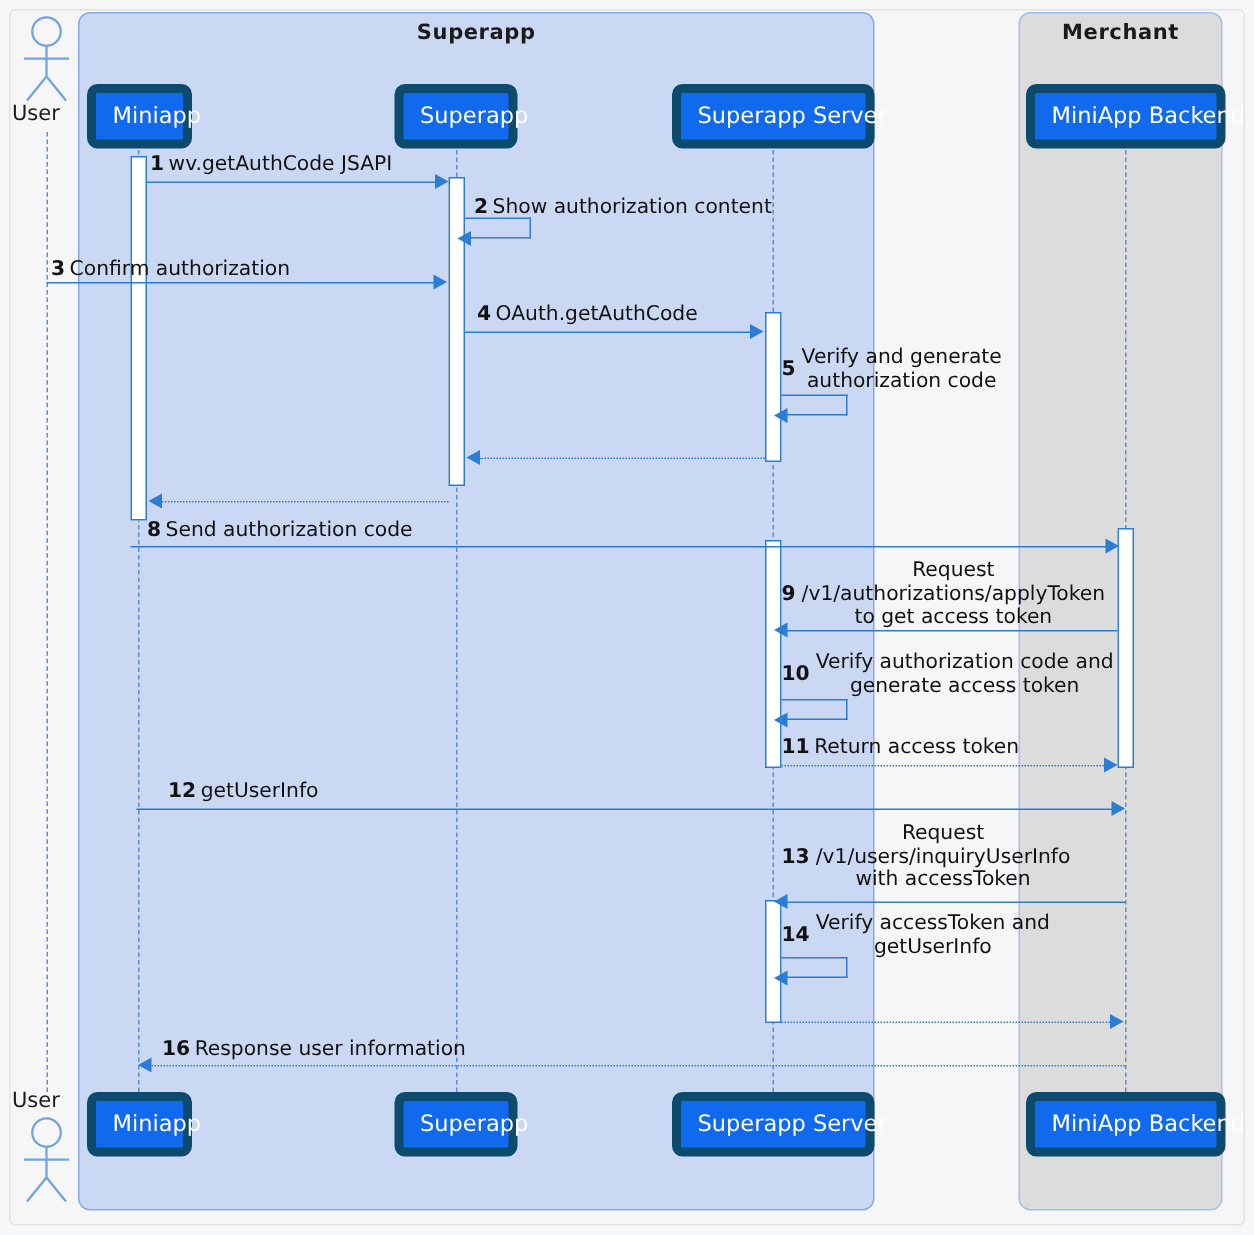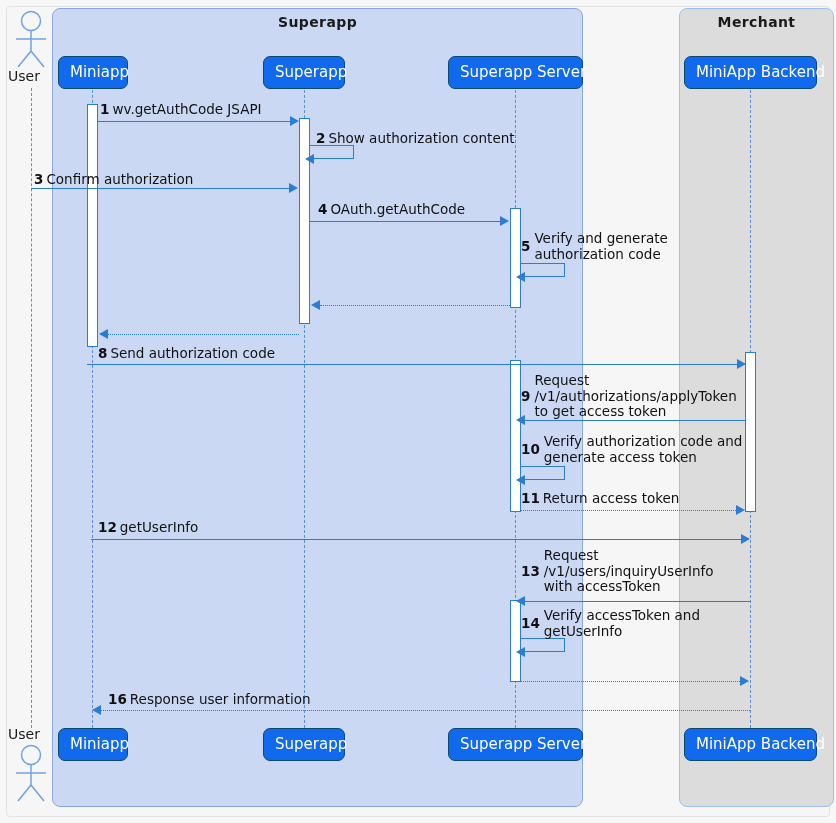--- a/index.html
+++ b/index.html
@@ -34,21 +34,21 @@
     border: 1px solid #8aa8e0;
     border-radius: 8px;
   }
   .group-superapp {
     left: 52px; top: 8px;
     width: 531px; height: 799px;
     background: #cbd8f3;
   }
   .group-merchant {
     left: 679px; top: 8px;
-    width: 155px; height: 799px;
+    width: 136px; height: 799px;
     background: #dcdcdc;
     border-color: #9ec0ee;
   }
   .group-title {
     position: absolute;
     top: 5px;
     left: 0; right: 0;
     text-align: center;
     font-size: 14px;
     font-weight: bold;
@@ -73,21 +73,21 @@
   .lifeline {
     position: absolute;
     width: 0;
     border-left: 1px dashed #5a8fd8;
   }
 
   
   .participant {
     position: absolute;
     background: #1169ee;
-    border: 1px solid #0c4a6e;
+    border: 6px solid #0c4a6e;
     border-radius: 7px;
     color: #ffffff;
     font-size: 15px;
     line-height: 1;
     padding: 8px 11px;
     white-space: nowrap;
     box-sizing: border-box;
     text-align: left;
   }
 
@@ -153,21 +153,21 @@
     align-items: center;
     font-size: 13.5px;
     color: #111111;
     line-height: 15.5px;
   }
   .msg-multi .num {
     font-weight: bold;
     margin-right: 4px;
     flex: 0 0 auto;
   }
-  .msg-multi .txt { white-space: pre; }
+  .msg-multi .txt { white-space: pre; text-align: center; }
 </style>
 </head>
 <body>
 
 <div id="canvas">
   <div class="outer-frame"></div>
 
   <div class="group-box group-superapp">
     <div class="group-title">Superapp</div>
   </div>
@@ -283,21 +283,21 @@
   </div>
 
   <div class="msg-line dotted" style="left:521px; top:510px; width:217px;"></div>
   <div class="arrowhead arrow-right" style="left:736px; top:505px;"></div>
   <div class="msg-label" style="left:521px; top:491px;">
     <span class="num">11</span><span>Return access token</span>
   </div>
 
   <div class="msg-line" style="left:91px; top:539px; width:655px;"></div>
   <div class="arrowhead arrow-right" style="left:741px; top:534px;"></div>
-  <div class="msg-label" style="left:98px; top:520px;">
+  <div class="msg-label" style="left:112px; top:520px;">
     <span class="num">12</span><span>getUserInfo</span>
   </div>
 
   <div class="msg-line" style="left:521px; top:601px; width:229px;"></div>
   <div class="arrowhead arrow-left" style="left:516px; top:596px;"></div>
   <div class="msg-multi" style="left:521px; top:548px;">
     <span class="num">13</span>
     <span class="txt"><span>Request</span><br><span>/v1/users/inquiryUserInfo</span><br><span>with accessToken</span></span>
   </div>
 

